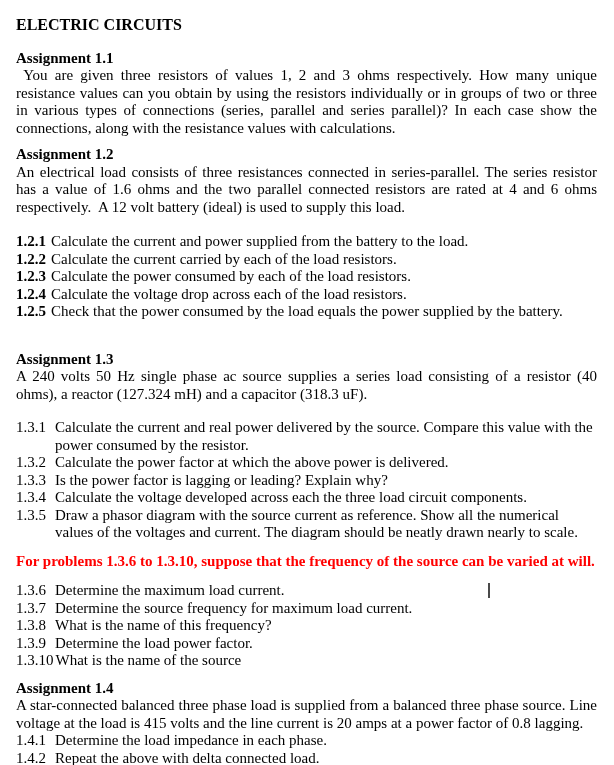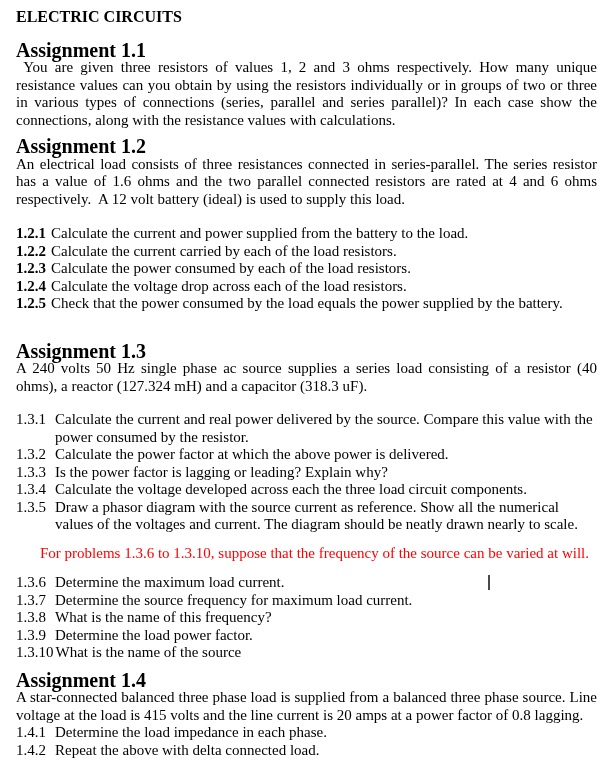--- a/index.html
+++ b/index.html
@@ -9,29 +9,29 @@
     overflow: hidden;
   }
   body {
     font-family: "Liberation Serif", "DejaVu Serif", serif;
     font-size: 15px;
     line-height: 17.5px;
     color: #000000;
   }
   .page {
     width: 614px; height: 645px;
-    padding: 8px 17px 8px 16px;
+    padding: 16px 17px 8px 16px;
   }
   .doc-title {
     font-size: 16px;
     font-weight: bold;
     margin: 0 0 16px 0;
   }
   h2.sec-heading {
-    font-size: 20px;
+    font-size: 15px;
     font-weight: bold;
     margin: 0;
   }
   .para {
     text-align: justify;
     white-space: pre-wrap;
     margin: 0;
   }
   
   .u-blue {
@@ -47,22 +47,21 @@
     text-decoration-thickness: 1px;
     text-underline-offset: 2px;
   }
   .list .item { position: relative; }
   .list-inline .num { font-weight: bold; margin-right: 5px; }
   .list-tab .item { display: flex; }
   .list-tab .num { font-weight: normal; flex: 0 0 auto; min-width: 37px; margin-right: 2px; }
   .list-tab .txt { flex: 1; }
   .note {
     color: #ff0000;
-    font-weight: normal;
-    margin-left: 24px;
+    font-weight: bold;
   }
   
   #sec-1-1 { margin-bottom: 9px; }
   #sec-1-2 .para { margin-bottom: 17px; }
   #sec-1-2 { margin-bottom: 30px; }
   #sec-1-3 .para.main-para { margin-bottom: 16px; }
   #sec-1-3 .list-a { margin-bottom: 11px; }
   #sec-1-3 .note { margin-bottom: 12px; }
   #sec-1-3 { margin-bottom: 10px; }
   .list-b { position: relative; }

